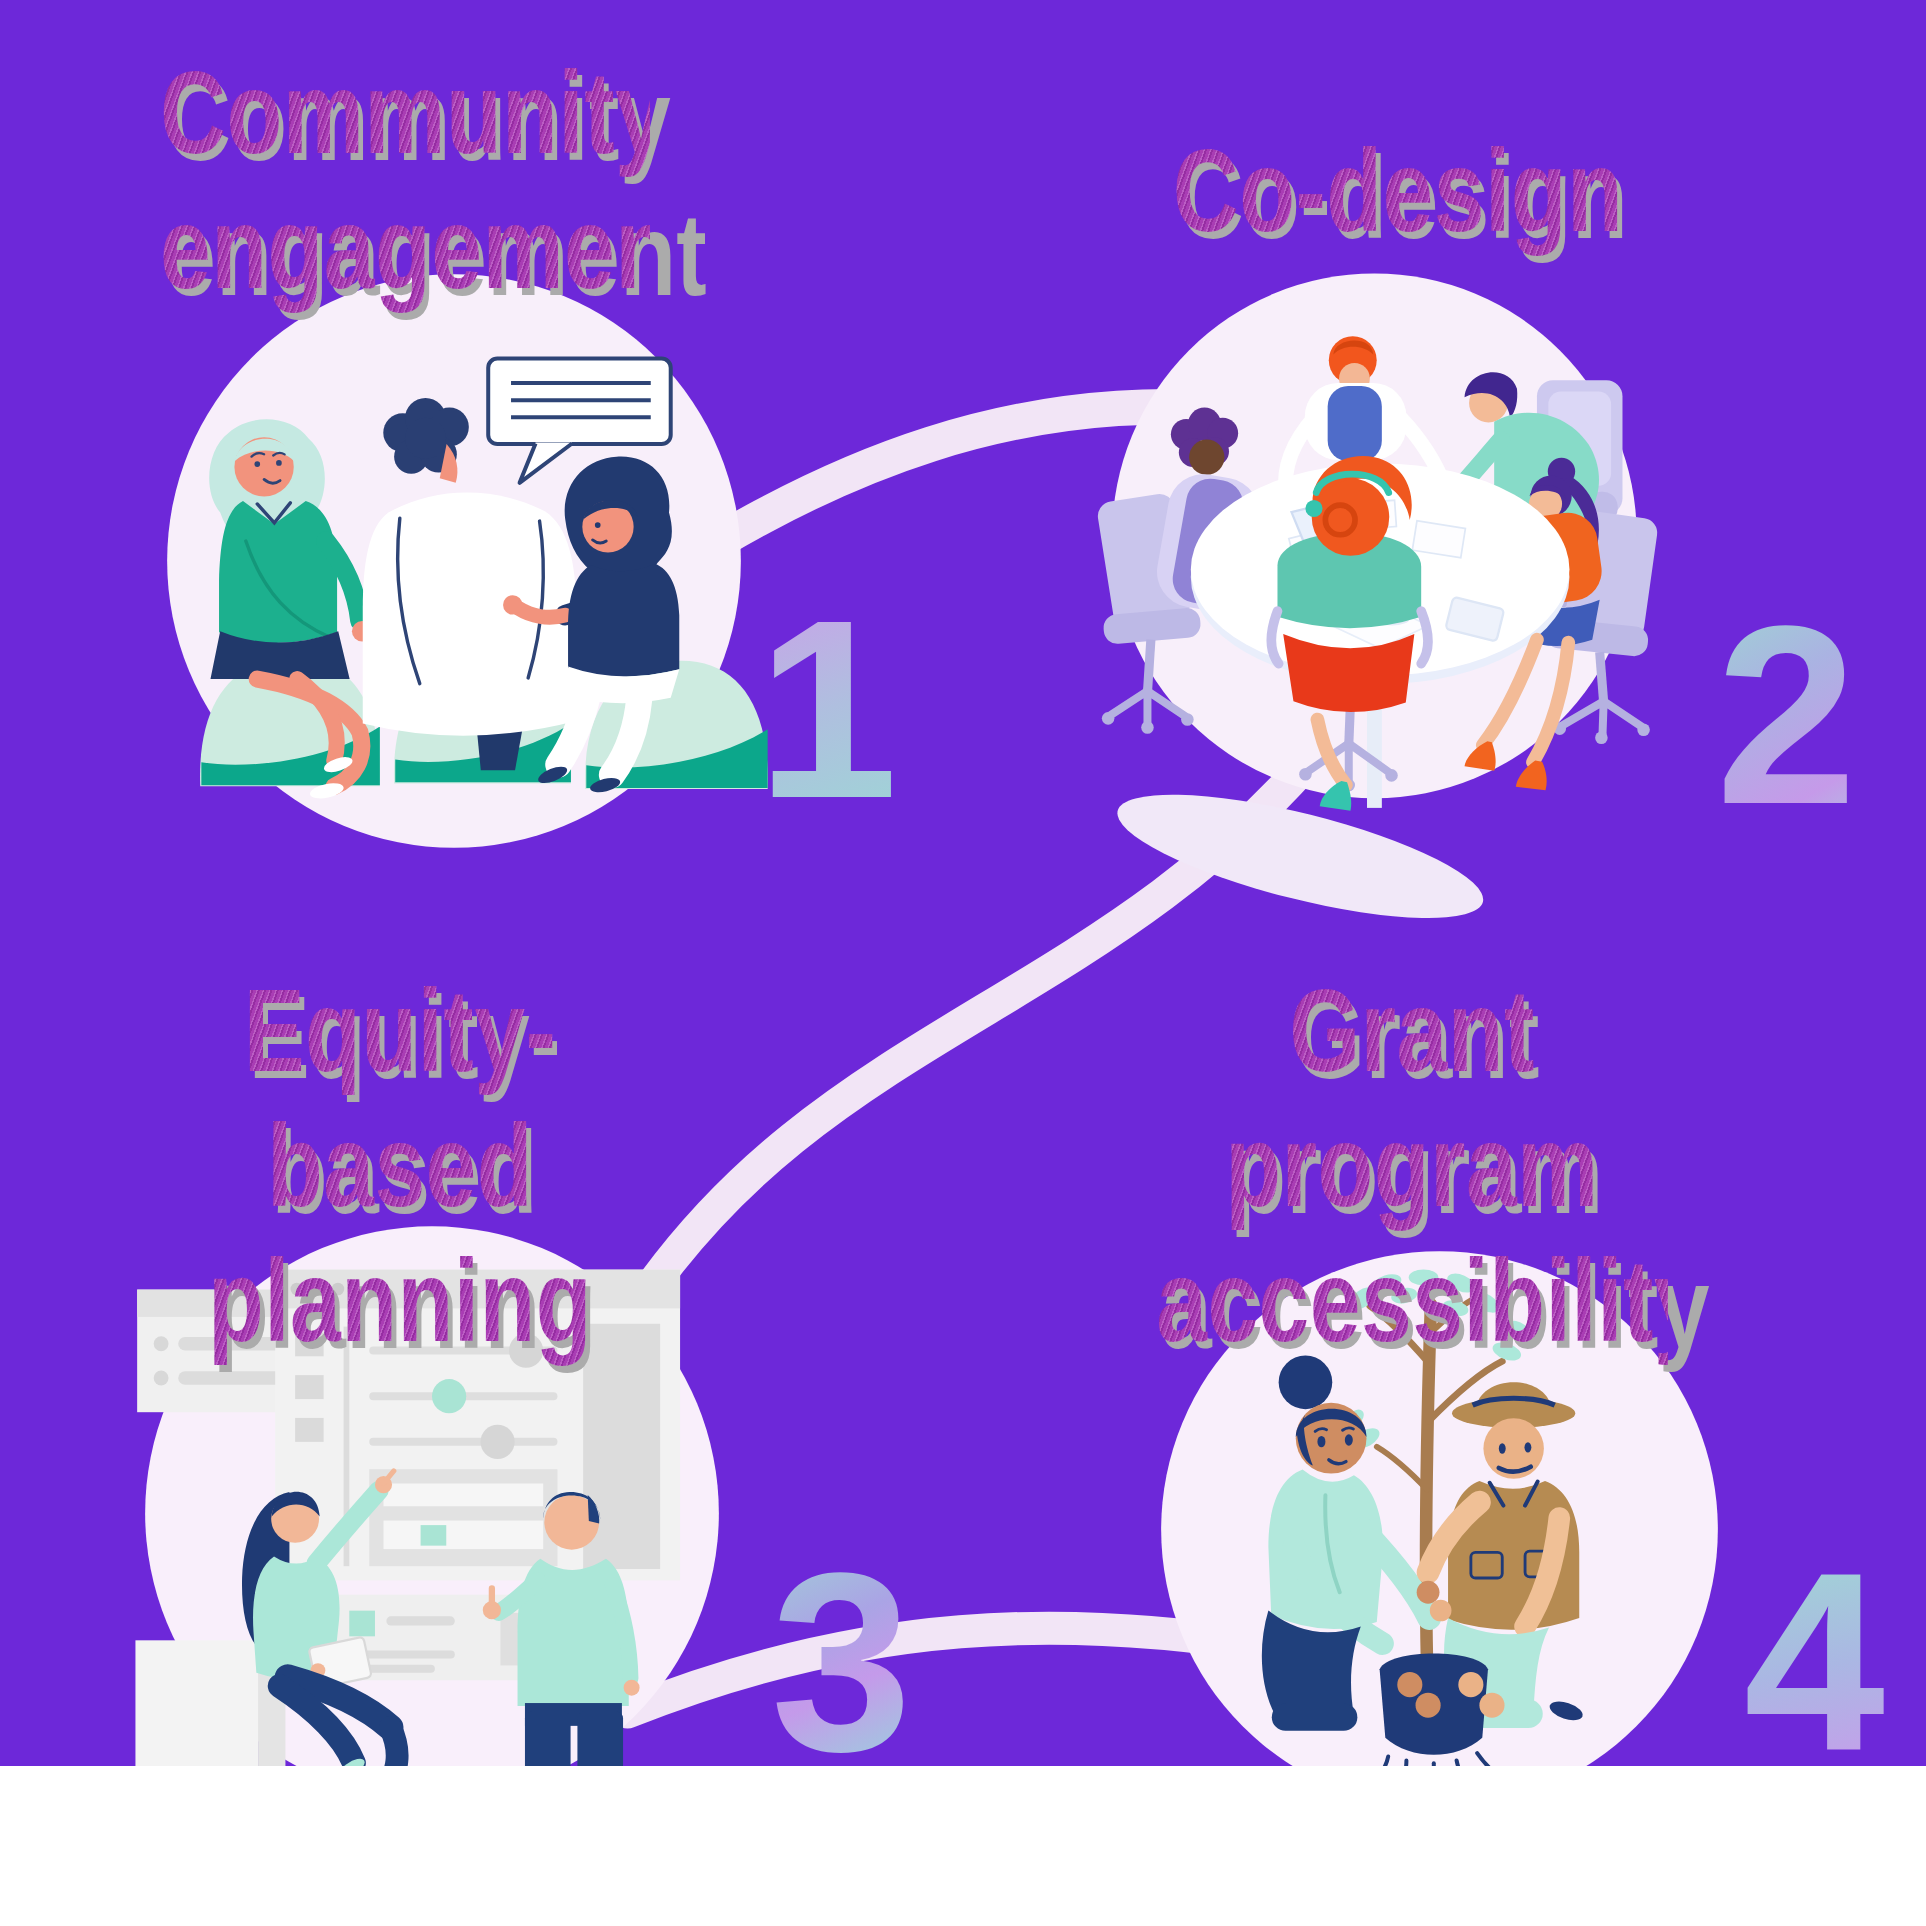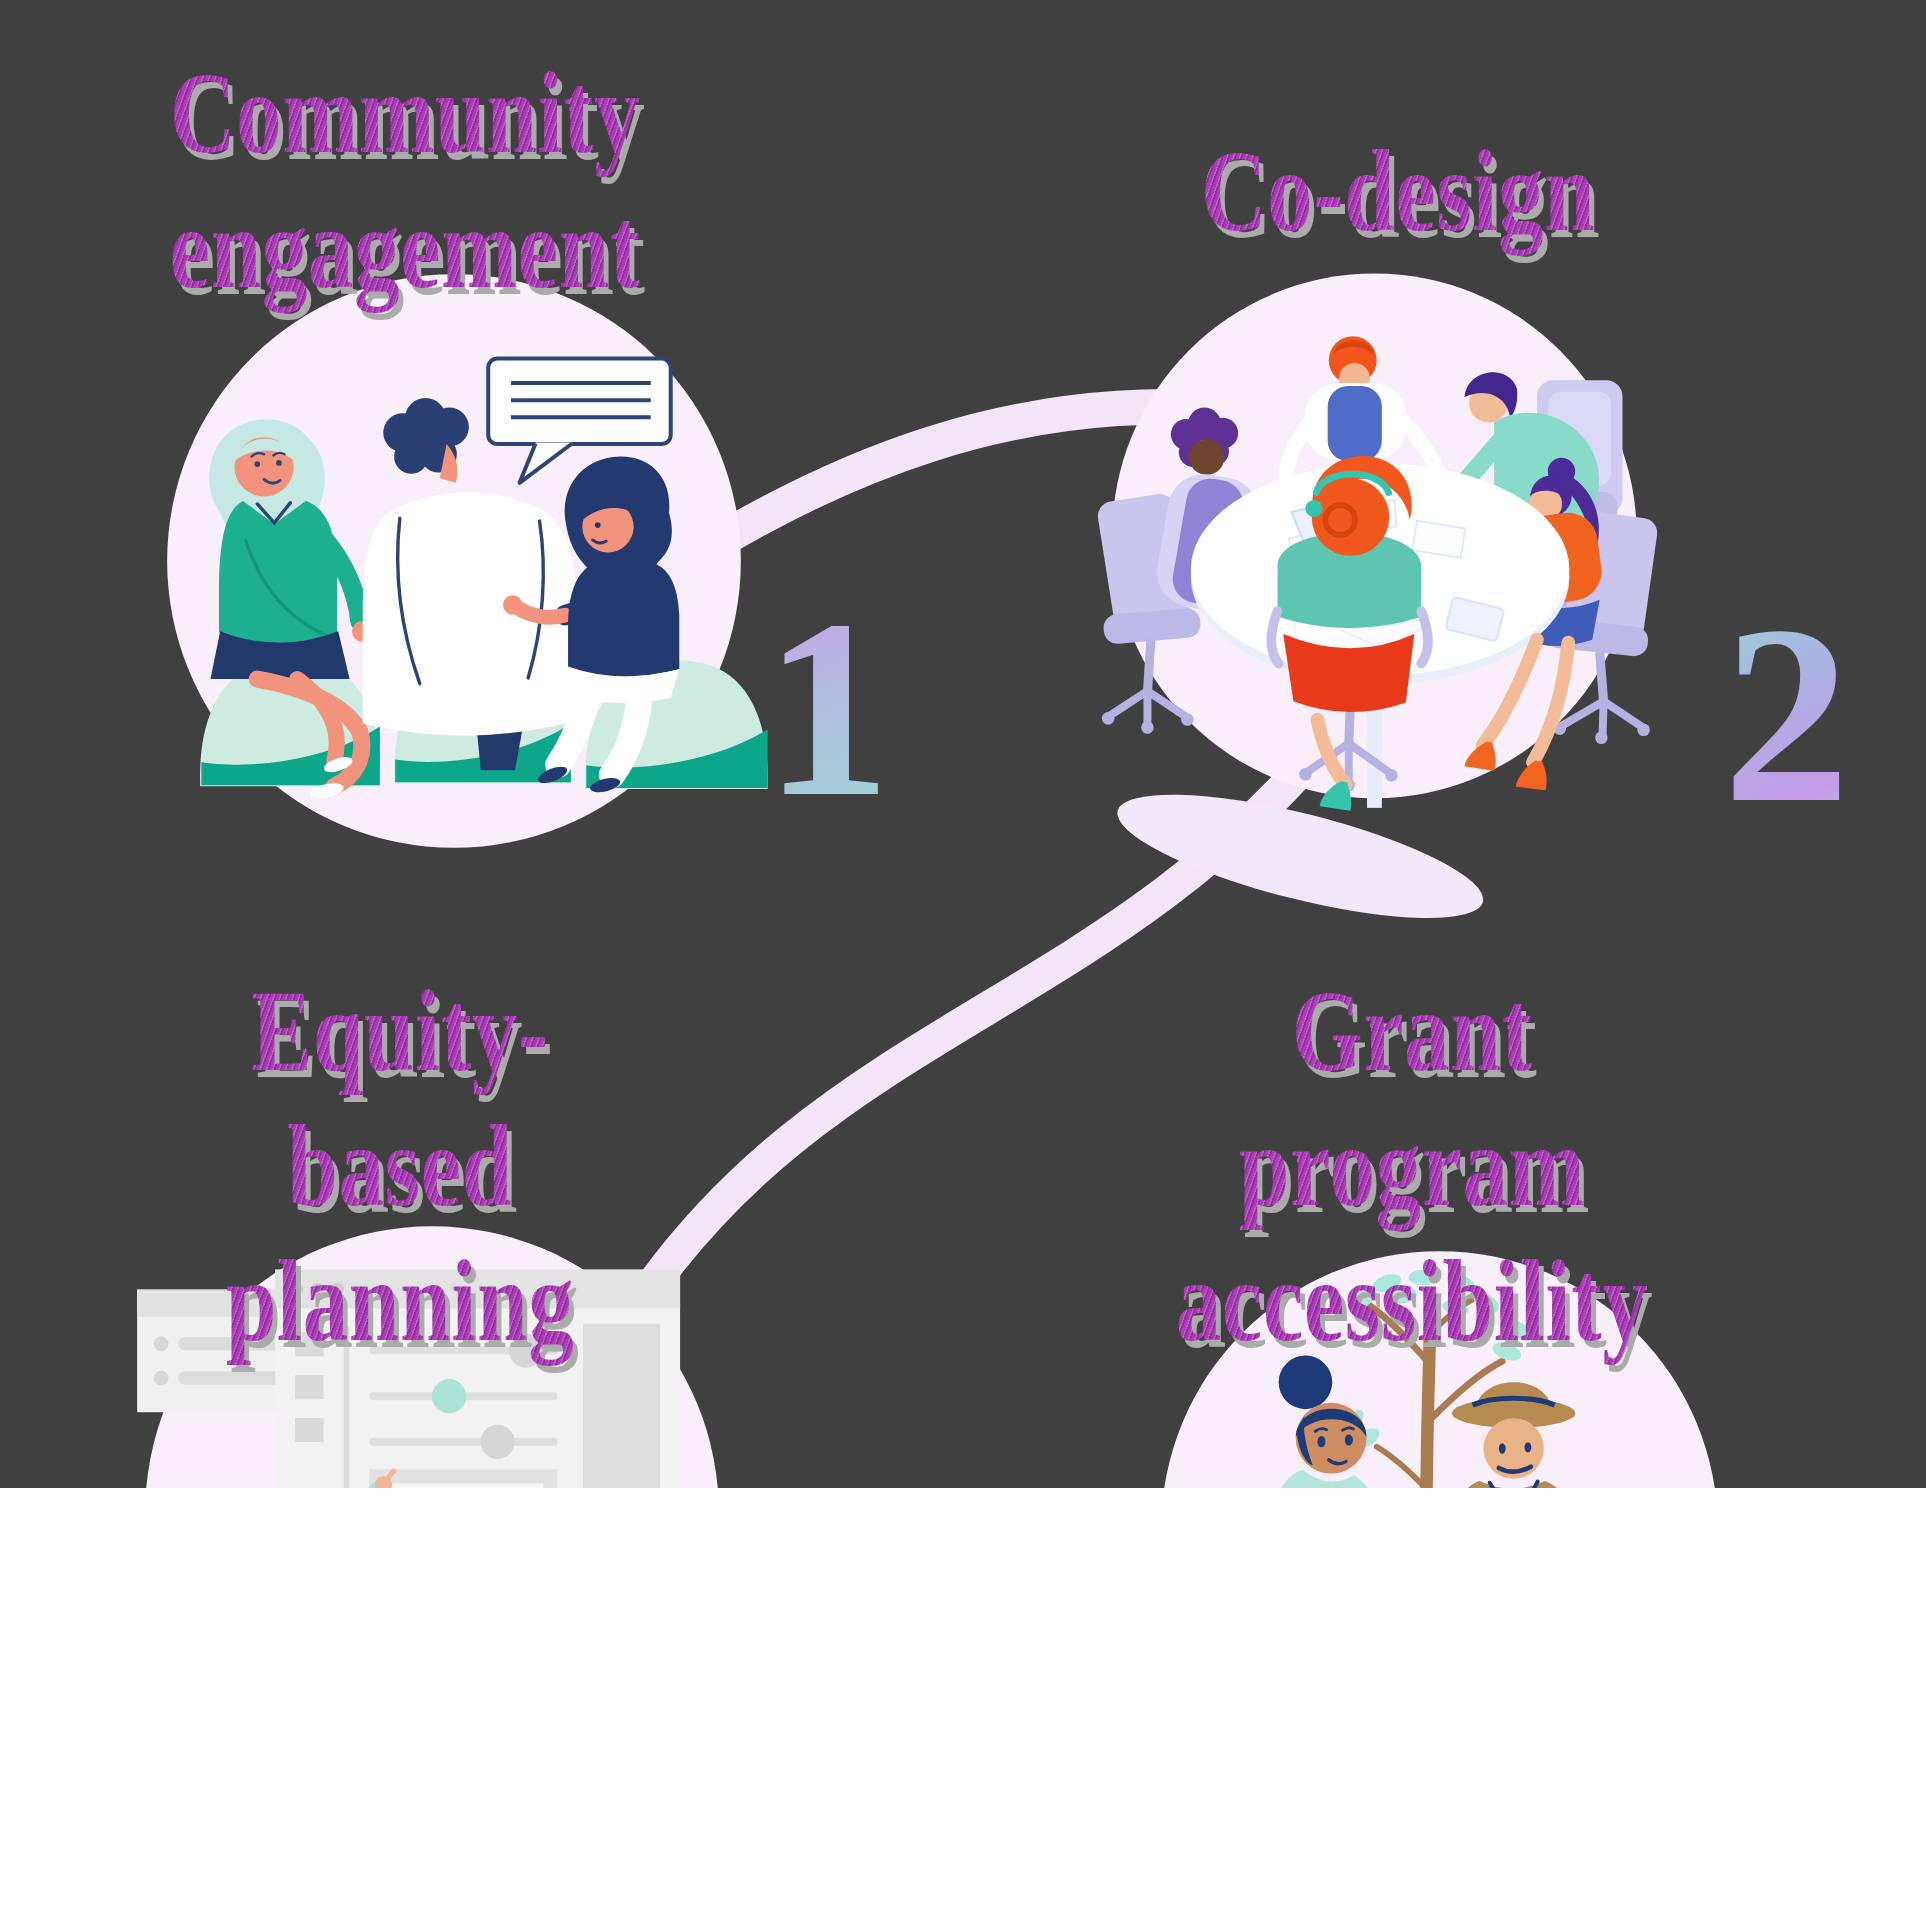--- a/index.html
+++ b/index.html
@@ -1,17 +1,17 @@
 <!DOCTYPE html>
 <html style="font-size:9px"><head>
 <meta charset="utf-8">
 <style>
   html,body{margin:0;padding:0;background:#ffffff;}
-  .canvas{position:relative;width:1926px;height:1488px;background:#404040;overflow:hidden;
-          font-family:Liberation Serif, serif;}
+  .canvas{position:relative;width:1926px;height:1766px;background:#6d28d9;overflow:hidden;
+          font-family:Liberation Sans, sans-serif;}
   svg{overflow:visible;display:block;}
 
   
   .bands{position:absolute;left:0;top:0;z-index:1;}
 
   
   .illus{position:absolute;z-index:2;}
   .illus1{left:166px;top:273px;width:576px;height:576px;}
   .illus2{left:1095px;top:269px;width:556px;height:556px;}
   .illus3{left:144px;top:1221px;width:576px;height:582px;}

